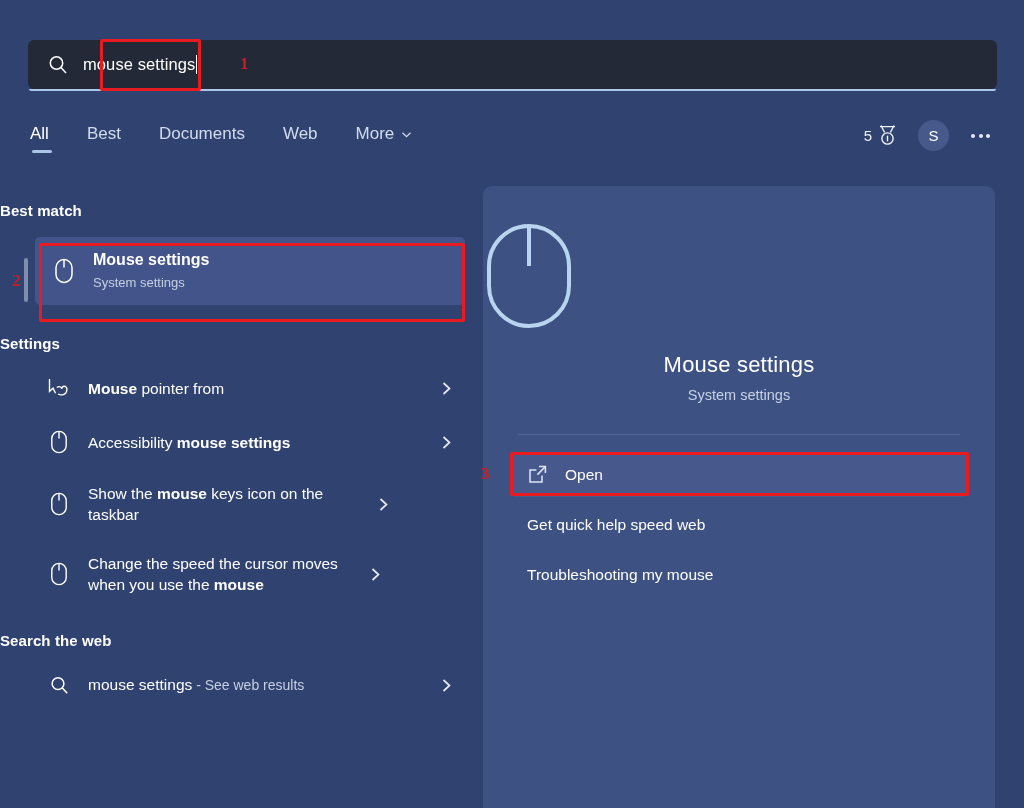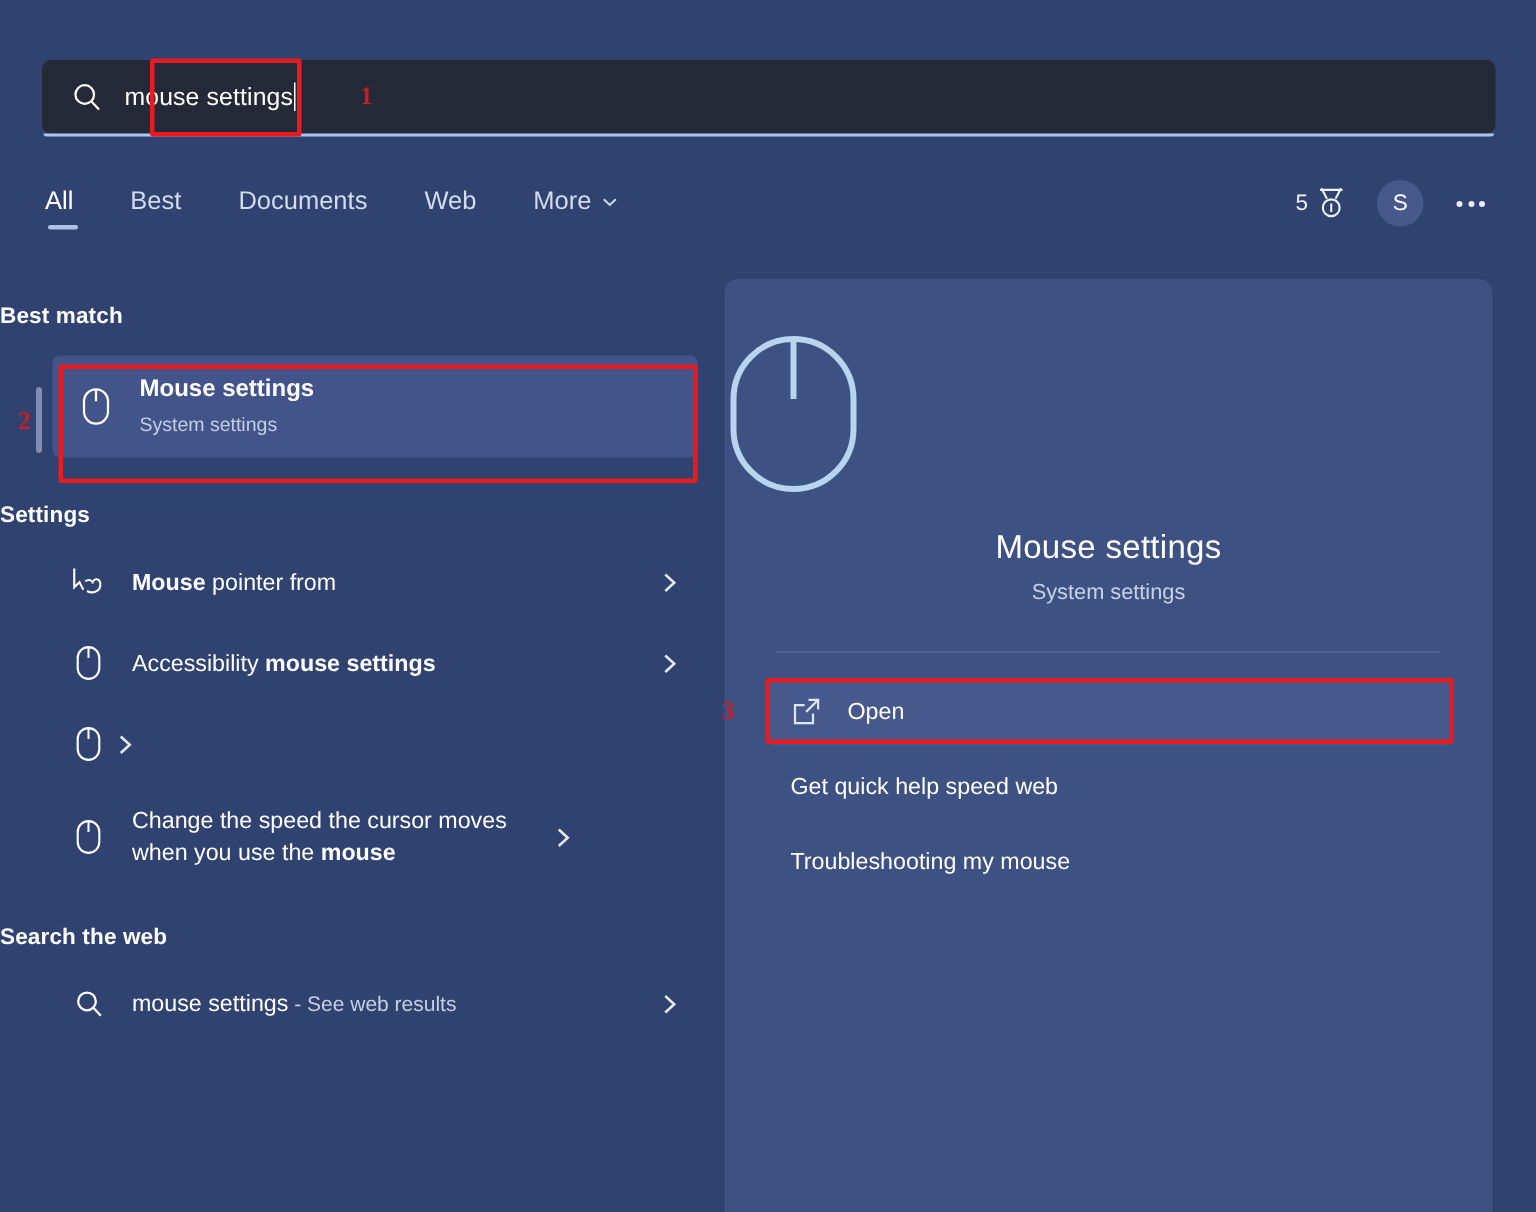--- a/index.html
+++ b/index.html
@@ -227,20 +227,21 @@
       </span>
     </div>
 
     <div class="row" style="margin-top:10px">
       <span class="ic">
         <svg width="18" height="24" viewBox="0 0 18 24" fill="none" stroke="#ffffff" stroke-width="1.4">
           <rect x="1.8" y="1.4" width="14.4" height="21.2" rx="7.2"></rect>
           <line x1="9" y1="1.8" x2="9" y2="8.6"></line>
         </svg>
       </span>
+      <span class="txt" style="max-width:300px"><span>Show the </span><b>mouse</b><span> keys icon on the taskbar</span></span>
       <span class="chev">
         <svg width="13" height="15" viewBox="0 0 13 15" fill="none" stroke="#e4eaf4" stroke-width="1.7">
             <polyline points="3.5,2 9.5,7.5 3.5,13"></polyline>
           </svg>
       </span>
     </div>
 
     <div class="row" style="margin-top:10px">
       <span class="ic">
         <svg width="18" height="24" viewBox="0 0 18 24" fill="none" stroke="#ffffff" stroke-width="1.4">

